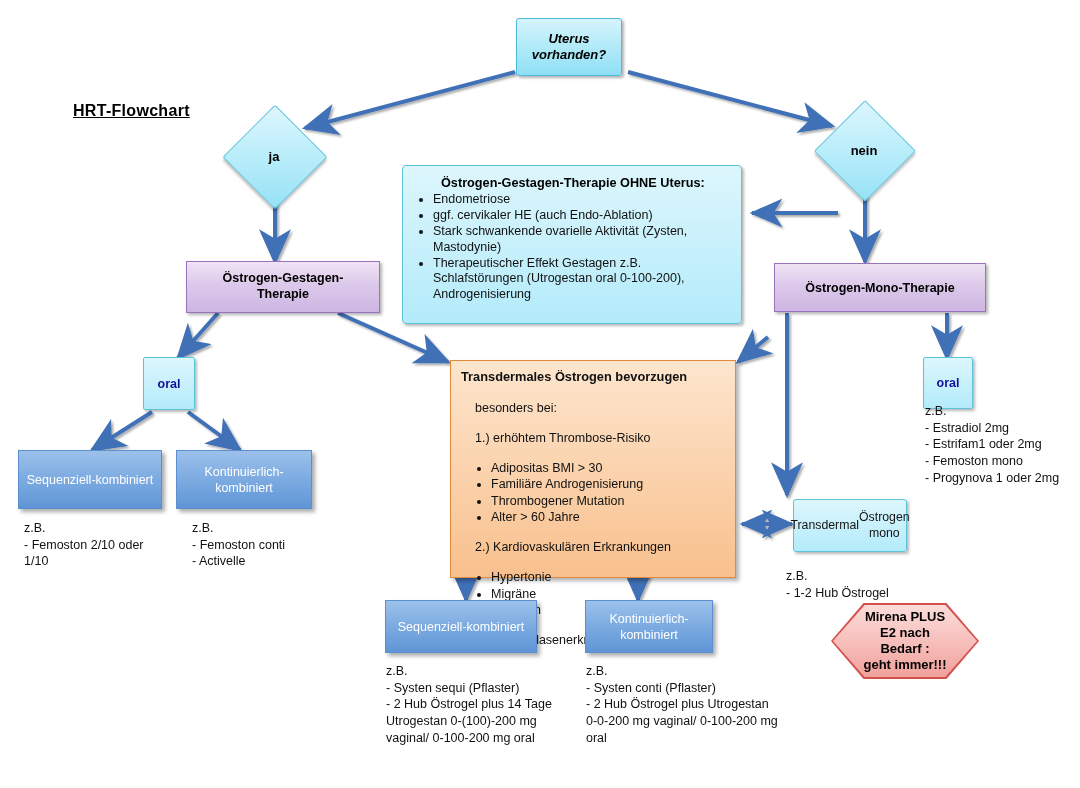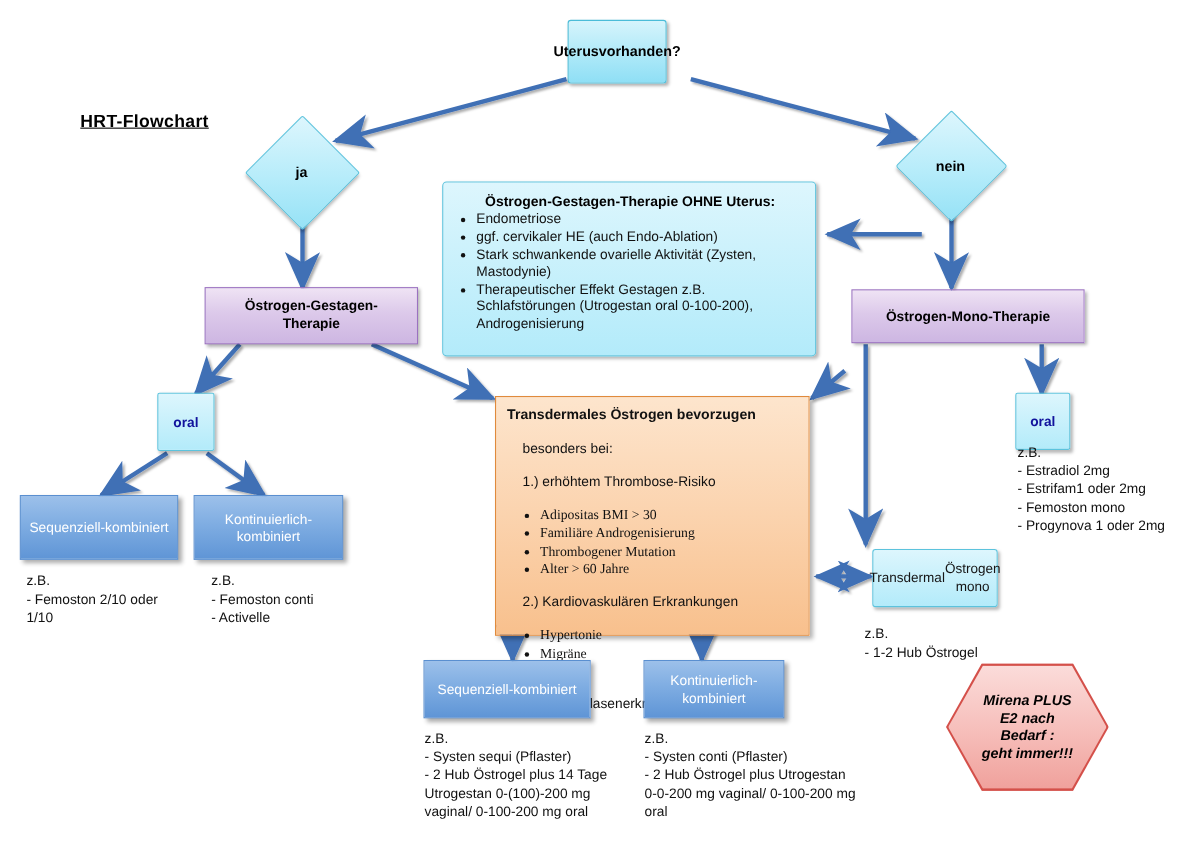--- a/index.html
+++ b/index.html
@@ -96,21 +96,21 @@
   .title{
     position:absolute;font-weight:bold;font-size:16px;color:#000;
     text-decoration:underline;letter-spacing:.3px;
   }
 
   .infotitle{font-weight:bold;font-size:12.7px;color:#000;display:block;margin-bottom:2px;}
   ul.bul{margin:0;padding-left:20px;}
   ul.bul li{font-size:12.5px;line-height:1.27;color:#111;margin:0;}
   .orange-body{font-size:12.5px;line-height:1.3;color:#111;}
   .orange-body .num{margin:14px;}
-  .orange-body ul{margin:0 0 0 8px;padding-left:22px;font-family:Liberation Serif, serif;}
+  .orange-body ul{margin:0 0 0 8px;padding-left:22px;}
 </style>
 </head>
 <body>
 
 <div id="canvas">
 
   <svg class="arrows" viewBox="0 0 1080 788">
     <defs>
       <marker id="ah" markerWidth="11" markerHeight="11" refX="8.2" refY="4" orient="auto">
         <path d="M0,0 L9,4 L0,8 L2.4,4 z" fill="#3f6fb5"></path>
@@ -155,21 +155,21 @@
       <path d="M742,524 L792,524" stroke-width="4" marker-end="url(#ahs)" marker-start="url(#ahs-start)"></path>
 
       <path d="M466,578 L466,600" stroke-width="4" marker-end="url(#ah)"></path>
 
       <path d="M638,578 L638,600" stroke-width="4" marker-end="url(#ah)"></path>
     </g>
   </svg>
 
   <div class="title" style="left:73px;top:102px;">HRT-Flowchart</div>
 
-  <div class="node cyan center" style="left:516px;top:18px;width:90px;height:58px;border-radius:3px;">
+  <div class="node cyan center" style="left:516px;top:18px;width:106px;height:58px;border-radius:3px;flex-direction:column;font-style:italic;">
     <div class="t-bold" style="font-size:13px;line-height:1.22;">Uterus</div>
     <div class="t-bold" style="font-size:13px;line-height:1.22;">vorhanden?</div>
   </div>
 
   <div class="diamond" style="left:238px;top:120px;width:72px;height:72px;border-radius:2px;"></div>
   <div class="diamond-label" style="left:238px;top:120px;width:72px;height:72px;">ja</div>
 
   <div class="diamond" style="left:829px;top:115px;width:70px;height:70px;border-radius:2px;"></div>
   <div class="diamond-label" style="left:829px;top:115px;width:70px;height:70px;">nein</div>
 
@@ -264,21 +264,21 @@
 - Systen sequi (Pflaster)
 - 2 Hub Östrogel plus 14 Tage
 Utrogestan 0-(100)-200  mg
 vaginal/ 0-100-200  mg oral</div>
   <div class="note" style="left:586px;top:663px;width:210px;">z.B.
 - Systen conti (Pflaster)
 - 2 Hub Östrogel plus Utrogestan
 0-0-200  mg vaginal/ 0-100-200  mg
 oral</div>
 
-  <div class="hexwrap" style="left:860px;top:603px;width:148px;height:116px;font-style:italic;">
+  <div class="hexwrap" style="left:831px;top:603px;width:148px;height:76px;">
     <div class="hex-border"></div>
     <div class="hex-inner"></div>
     <div class="hex-text">
       <div>Mirena PLUS</div>
       <div>E2 nach</div>
       <div>Bedarf :</div>
       <div>geht immer!!!</div>
     </div>
   </div>
 

